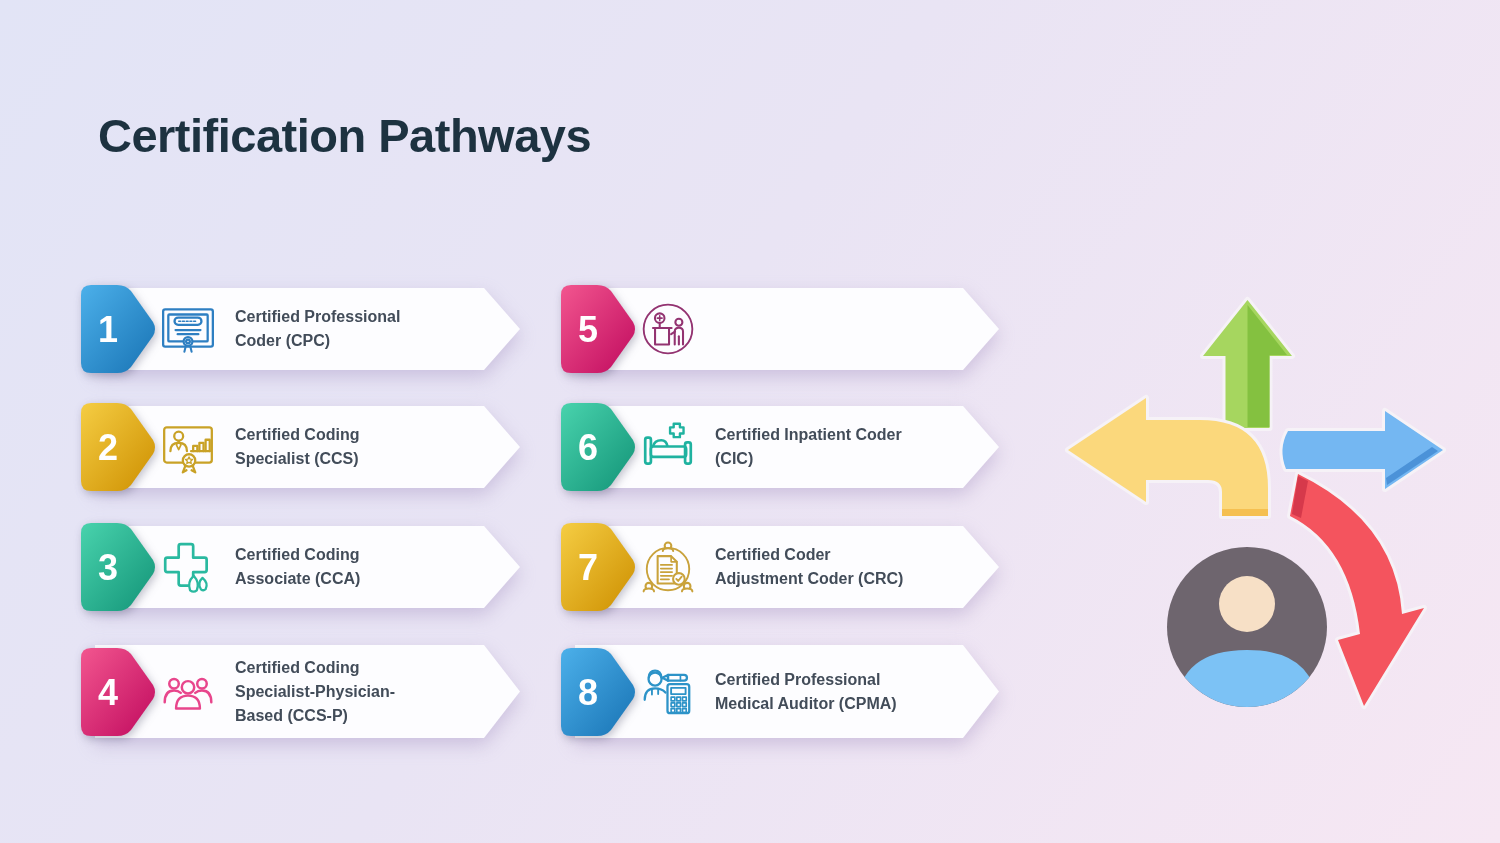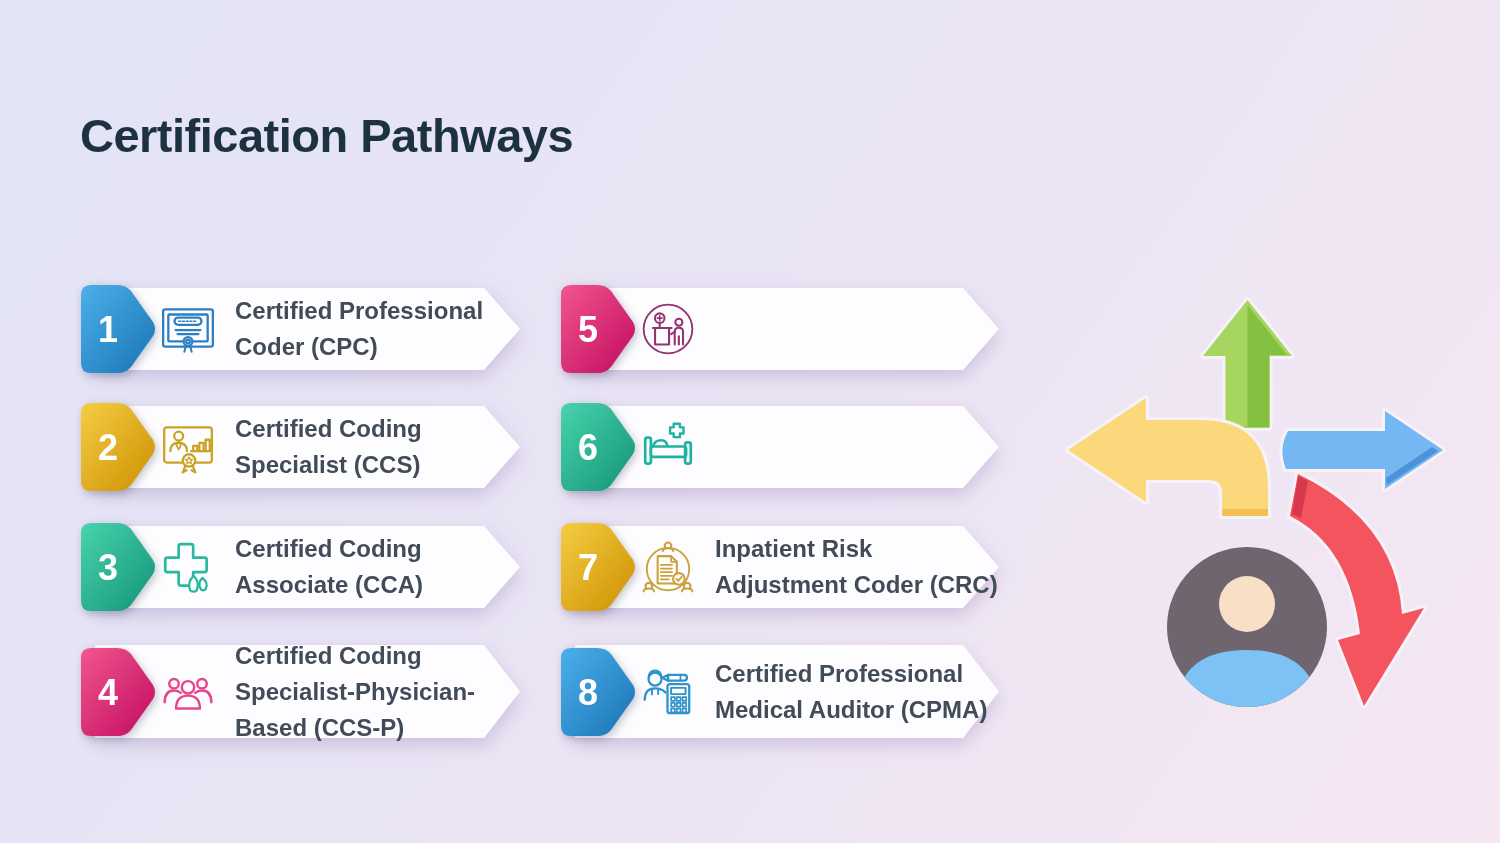--- a/index.html
+++ b/index.html
@@ -4,21 +4,21 @@
 <style>
   * { margin:0; padding:0; box-sizing:border-box; }
   html,body { width:1500px; height:843px; }
   body {
     position:relative;
     font-family:"Liberation Sans", sans-serif;
     background:linear-gradient(125deg,#e2e4f6 0%,#e9e4f4 45%,#f6e7f3 100%);
     overflow:hidden;
   }
   .page-title {
-    position:absolute; left:80px; top:108px;
+    position:absolute; left:98px; top:108px;
     font-size:47px; font-weight:700; letter-spacing:-0.5px;
     color:#1d3240;
   }
   
   .row { position:absolute; }
   .row-shadow { position:absolute; inset:0; filter:drop-shadow(0 7px 9px rgba(156,134,187,0.38)); }
   .row-shape {
     position:absolute; left:12px; right:0; top:0; bottom:0;
     background:#fdfdff;
     clip-path:polygon(0 0, calc(100% - 36px) 0, 100% 50%, calc(100% - 36px) 100%, 0 100%);
@@ -37,21 +37,21 @@
     filter:drop-shadow(2px 3px 4px rgba(60,60,90,0.3)); }
   .badge text { font-family:"Liberation Sans", sans-serif; }
   .row-icon {
     position:absolute; left:76px; top:50%; transform:translateY(-50%);
     width:58px; height:58px;
   }
   .row-icon svg { display:block; width:100%; height:100%; }
   .row-label {
     position:absolute; left:152px; right:26px; top:0; bottom:0;
     display:flex; align-items:center;
-    font-size:24px; font-weight:700; color:#424c59; line-height:1.5;
+    font-size:16px; font-weight:700; color:#424c59; line-height:1.5;
     white-space:pre;
   }
   
   .illustration { position:absolute; left:1048px; top:278px; width:460px; height:460px; }
   .illustration svg { display:block; width:100%; height:100%; }
   .defs-holder { position:absolute; width:0; height:0; overflow:hidden; }
 </style>
 </head>
 <body>
 
@@ -219,20 +219,22 @@
   </div>
   <div class="row-icon">
     <svg viewBox="0 0 56 56" fill="none" stroke="#1fb2a0" stroke-width="2.6" stroke-linecap="round" stroke-linejoin="round">
       <path d="M33.5,5.5 h6 v3.5 h3.5 v6 h-3.5 v3.5 h-6 v-3.5 h-3.5 v-6 h3.5 z" stroke-width="2.3"></path>
       <rect x="6" y="19" width="5.5" height="25" rx="2"></rect>
       <path d="M13.5,27.5 Q15,21.5 21.5,21.5 Q26.5,21.5 27.5,27.5"></path>
       <rect x="11.5" y="27.5" width="34" height="10" rx="2.5" fill="#fdfdff"></rect>
       <rect x="44.5" y="23.5" width="5.5" height="20.5" rx="2"></rect>
     </svg>
   </div>
+  <div class="row-label">Certified Inpatient Coder
+(CIC)</div>
 </div>
 
 <div class="row col-right band-3">
   <div class="row-shadow">
       <div class="row-shape"></div>
     </div>
   <div class="badge">
     <svg viewBox="0 0 76 92">
         <path d="M0,12 Q0,2 10,2 L36,2 Q45,2 50,8 L72,39 Q76,46 72,53 L50,84 Q45,90 36,90 L10,90 Q0,90 0,80 Z" fill="url(#g-gold)"></path>
       <text x="27" y="46" dy="0.35em" text-anchor="middle" font-size="36" font-weight="bold" fill="#ffffff">7</text>
@@ -247,21 +249,21 @@
         <path d="M4.5,51.5 Q4.5,48.8 9.5,48.8 Q14.5,48.8 14.5,51.5" fill="#fdfdff"></path>
       <circle cx="46.5" cy="46.5" r="3.2" fill="#fdfdff"></circle>
         <path d="M41.5,51.5 Q41.5,48.8 46.5,48.8 Q51.5,48.8 51.5,51.5" fill="#fdfdff"></path>
       <path d="M18,17.5 h13 l5.5,5.5 v21 h-18.5 z" fill="#fdfdff"></path>
         <path d="M31,17.5 v5.5 h5.5" stroke-width="1.6"></path>
       <path d="M21,26 h11 M21,29.5 h11 M21,33 h11 M21,36.5 h11 M21,40 h8" stroke-width="1.6"></path>
       <circle cx="38.5" cy="39.5" r="5.6" fill="#fdfdff"></circle>
         <path d="M36,39.5 l1.8,2 3.4,-4.2" stroke-width="1.8"></path>
     </svg>
   </div>
-  <div class="row-label">Inpatient Risk
+  <div class="row-label">Certified Coder
 Adjustment Coder (CRC)</div>
 </div>
 
 <div class="row col-right band-4">
   <div class="row-shadow">
       <div class="row-shape"></div>
     </div>
   <div class="badge">
     <svg viewBox="0 0 76 92">
         <path d="M0,12 Q0,2 10,2 L36,2 Q45,2 50,8 L72,39 Q76,46 72,53 L50,84 Q45,90 36,90 L10,90 Q0,90 0,80 Z" fill="url(#g-blue)"></path>

